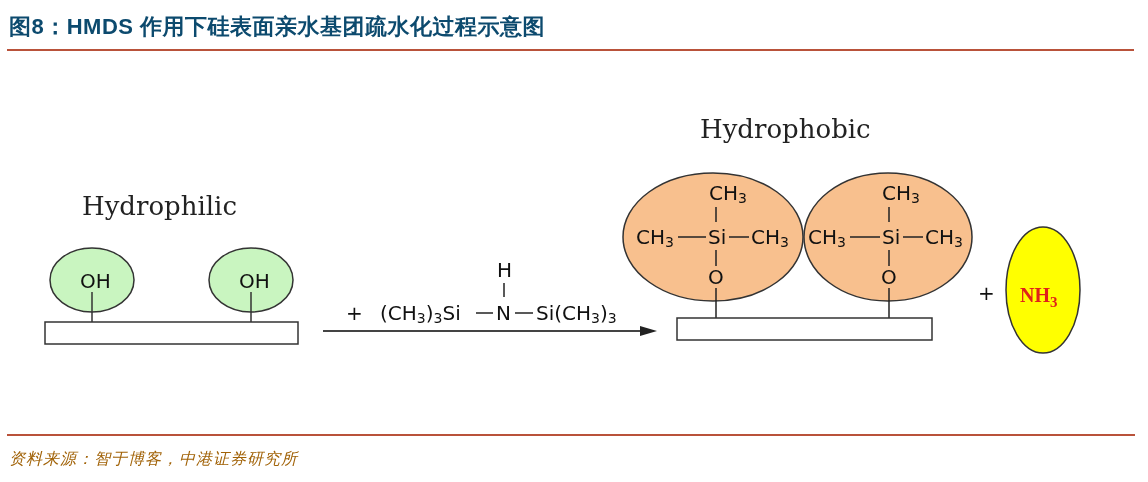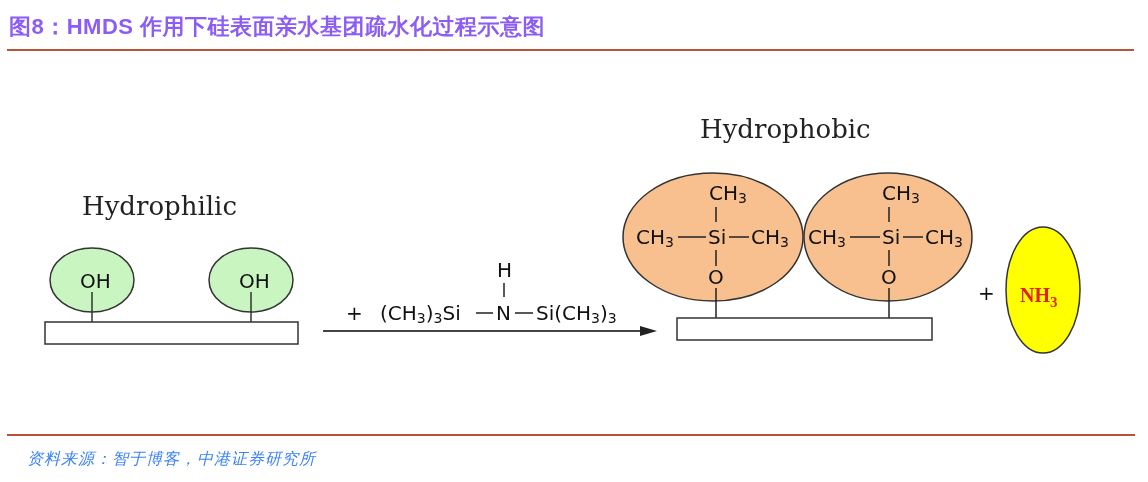--- a/index.html
+++ b/index.html
@@ -1,28 +1,28 @@
 <!DOCTYPE html>
 <html><head>
   <meta charset="utf-8">
   <style>
     html, body { margin: 0; padding: 0; background: #ffffff; }
     body { width: 1148px; height: 482px; position: relative; overflow: hidden; font-family: "DejaVu Sans", sans-serif; }
     .title {
       position: absolute; left: 9px; top: 12px;
       font-family: "Liberation Sans", "DejaVu Sans", sans-serif;
-      font-weight: bold; font-size: 22px; color: #8b5cf6; letter-spacing: 0.5px;
+      font-weight: bold; font-size: 22px; color: #0c4a6e; letter-spacing: 0.5px;
       white-space: nowrap;
     }
     .rule { position: absolute; height: 2px; background: #b9523a; }
     .rule.top { left: 7px; width: 1127px; top: 49px; }
     .rule.bottom { left: 7px; width: 1128px; top: 434px; }
     .source {
-      position: absolute; left: 27px; top: 449px;
-      font-family: "DejaVu Serif", serif; font-style: italic; font-size: 16px; color: #3b82f6;
+      position: absolute; left: 9px; top: 449px;
+      font-family: "DejaVu Serif", serif; font-style: italic; font-size: 16px; color: #a16207;
       white-space: nowrap; letter-spacing: 1px;
     }
     svg.diagram { position: absolute; left: 0; top: 0; }
     .lbl-serif { font-family: "DejaVu Serif", "Liberation Serif", serif; font-size: 26px; fill: #222; }
     .chem { font-family: "DejaVu Sans", sans-serif; font-size: 20px; fill: #111; }
     .chem-sub { font-size: 14px; }
     .nh3 { font-family: "Liberation Serif", "DejaVu Serif", serif; font-weight: bold; font-size: 20px; fill: #e0201a; }
   </style>
 </head>
 <body>

